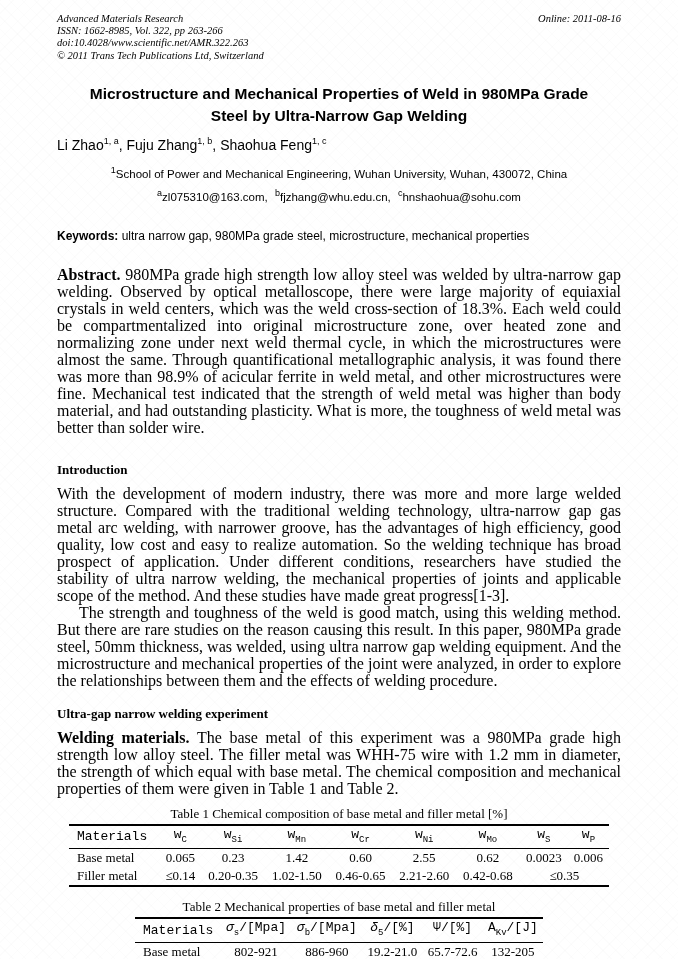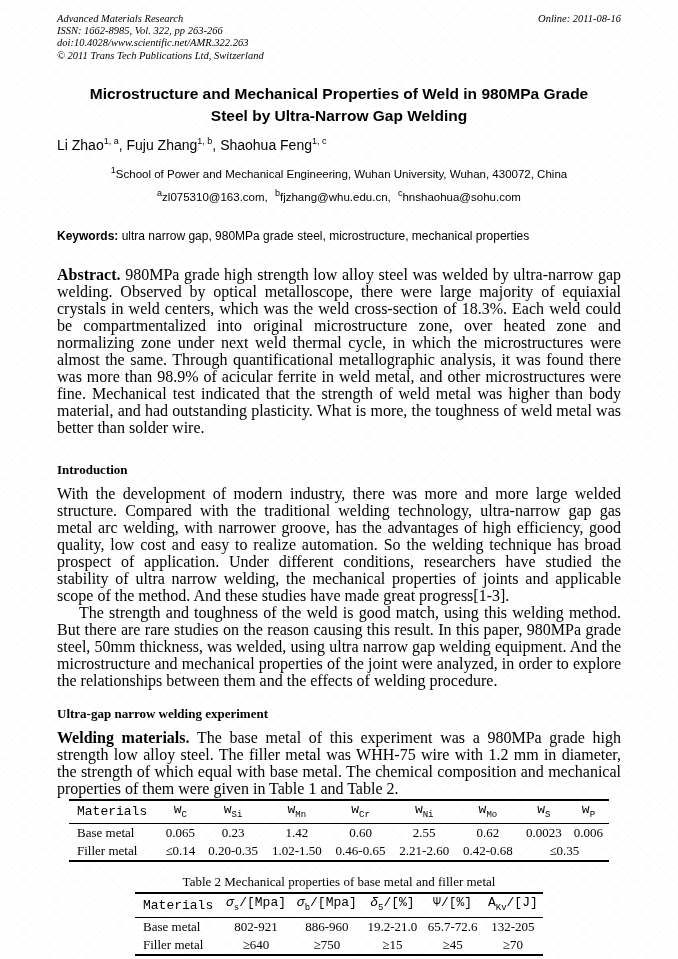--- a/index.html
+++ b/index.html
@@ -158,20 +158,21 @@
 
   <h2 class="section-heading">Introduction</h2>
   <p class="body-par heading-gap">With the development of modern industry, there was more and more large welded structure. Compared with the traditional welding technology, ultra-narrow gap gas metal arc welding, with narrower groove, has the advantages of high efficiency, good quality, low cost and easy to realize automation. So the welding technique has broad prospect of application. Under different conditions, researchers have studied the stability of ultra narrow welding, the mechanical properties of joints and applicable scope of the method. And these studies have made great progress[1-3].</p>
   <p class="body-par indent-par">The strength and toughness of the weld is good match, using this welding method. But there are rare studies on the reason causing this result. In this paper, 980MPa grade steel, 50mm thickness, was welded, using ultra narrow gap welding equipment. And the microstructure and mechanical properties of the joint were analyzed, in order to explore the relationships between them and the effects of welding procedure.</p>
 
   <h2 class="section-heading tight">Ultra-gap narrow welding experiment</h2>
   <p class="body-par heading-gap">
     <span class="par-label">Welding materials.</span><span> The base metal of this experiment was a 980MPa grade high strength low alloy steel. The filler metal was WHH-75 wire with 1.2 mm in diameter, the strength of which equal with base metal. The chemical composition and mechanical properties of them were given in Table 1 and Table 2.</span>
   </p>
 
+  <div class="table-caption">Table 1 Chemical composition of base metal and filler metal [%]</div>
   <table class="t1">
     <thead>
       <tr>
         <th>Materials</th>
         <th><span>w</span><sub>C</sub></th>
         <th><span>w</span><sub>Si</sub></th>
         <th><span>w</span><sub>Mn</sub></th>
         <th><span>w</span><sub>Cr</sub></th>
         <th><span>w</span><sub>Ni</sub></th>
         <th><span>w</span><sub>Mo</sub></th>

